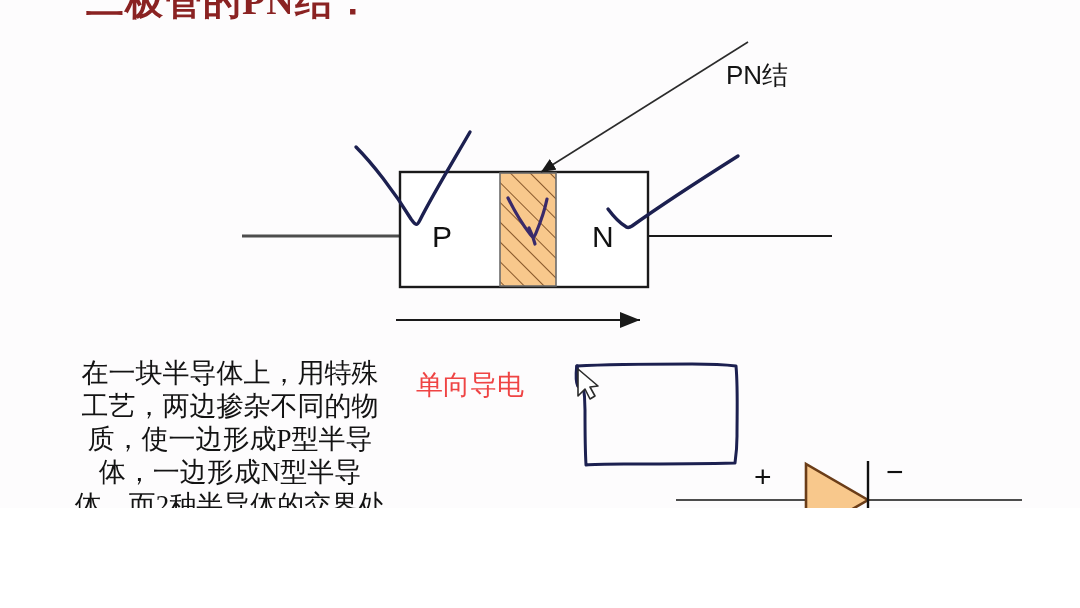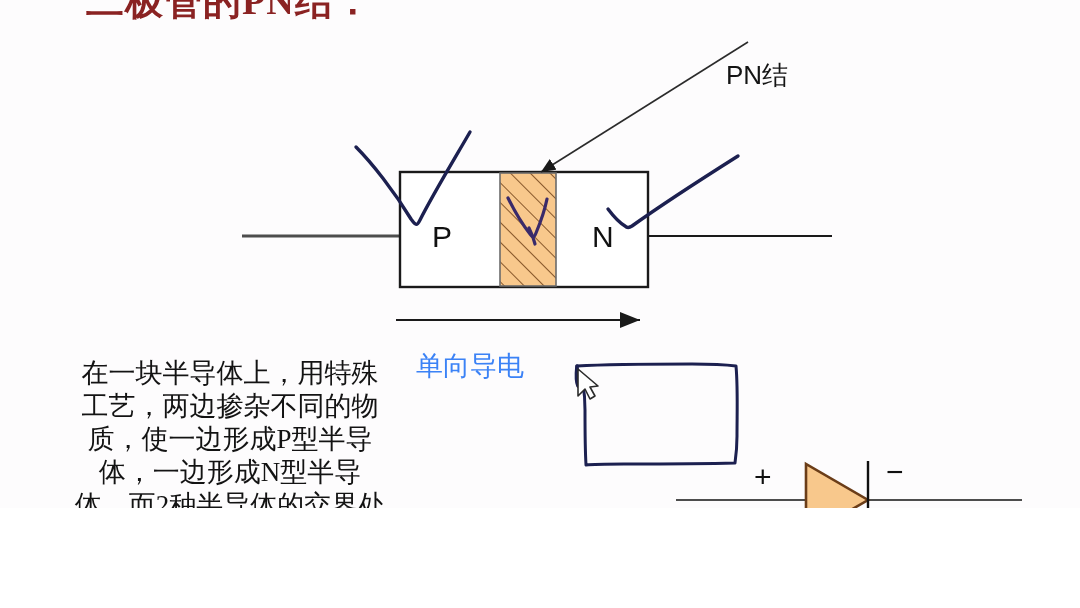--- a/index.html
+++ b/index.html
@@ -52,23 +52,23 @@
     color: #131313;
     font-family: "Liberation Serif", "DejaVu Serif", serif;
     letter-spacing: 0px;
     text-align: center;
   }
 
   
   #conduct-label {
     position: absolute;
     left: 416px;
-    top: 348px;
+    top: 367px;
     font-size: 27px;
-    color: #3b82f6;
+    color: #ef4444;
     font-family: "Liberation Serif", "DejaVu Serif", serif;
     white-space: nowrap;
   }
 
   
   .blockletter {
     position: absolute;
     font-size: 30px;
     color: #111111;
     font-family: "Liberation Sans", "DejaVu Sans", sans-serif;

